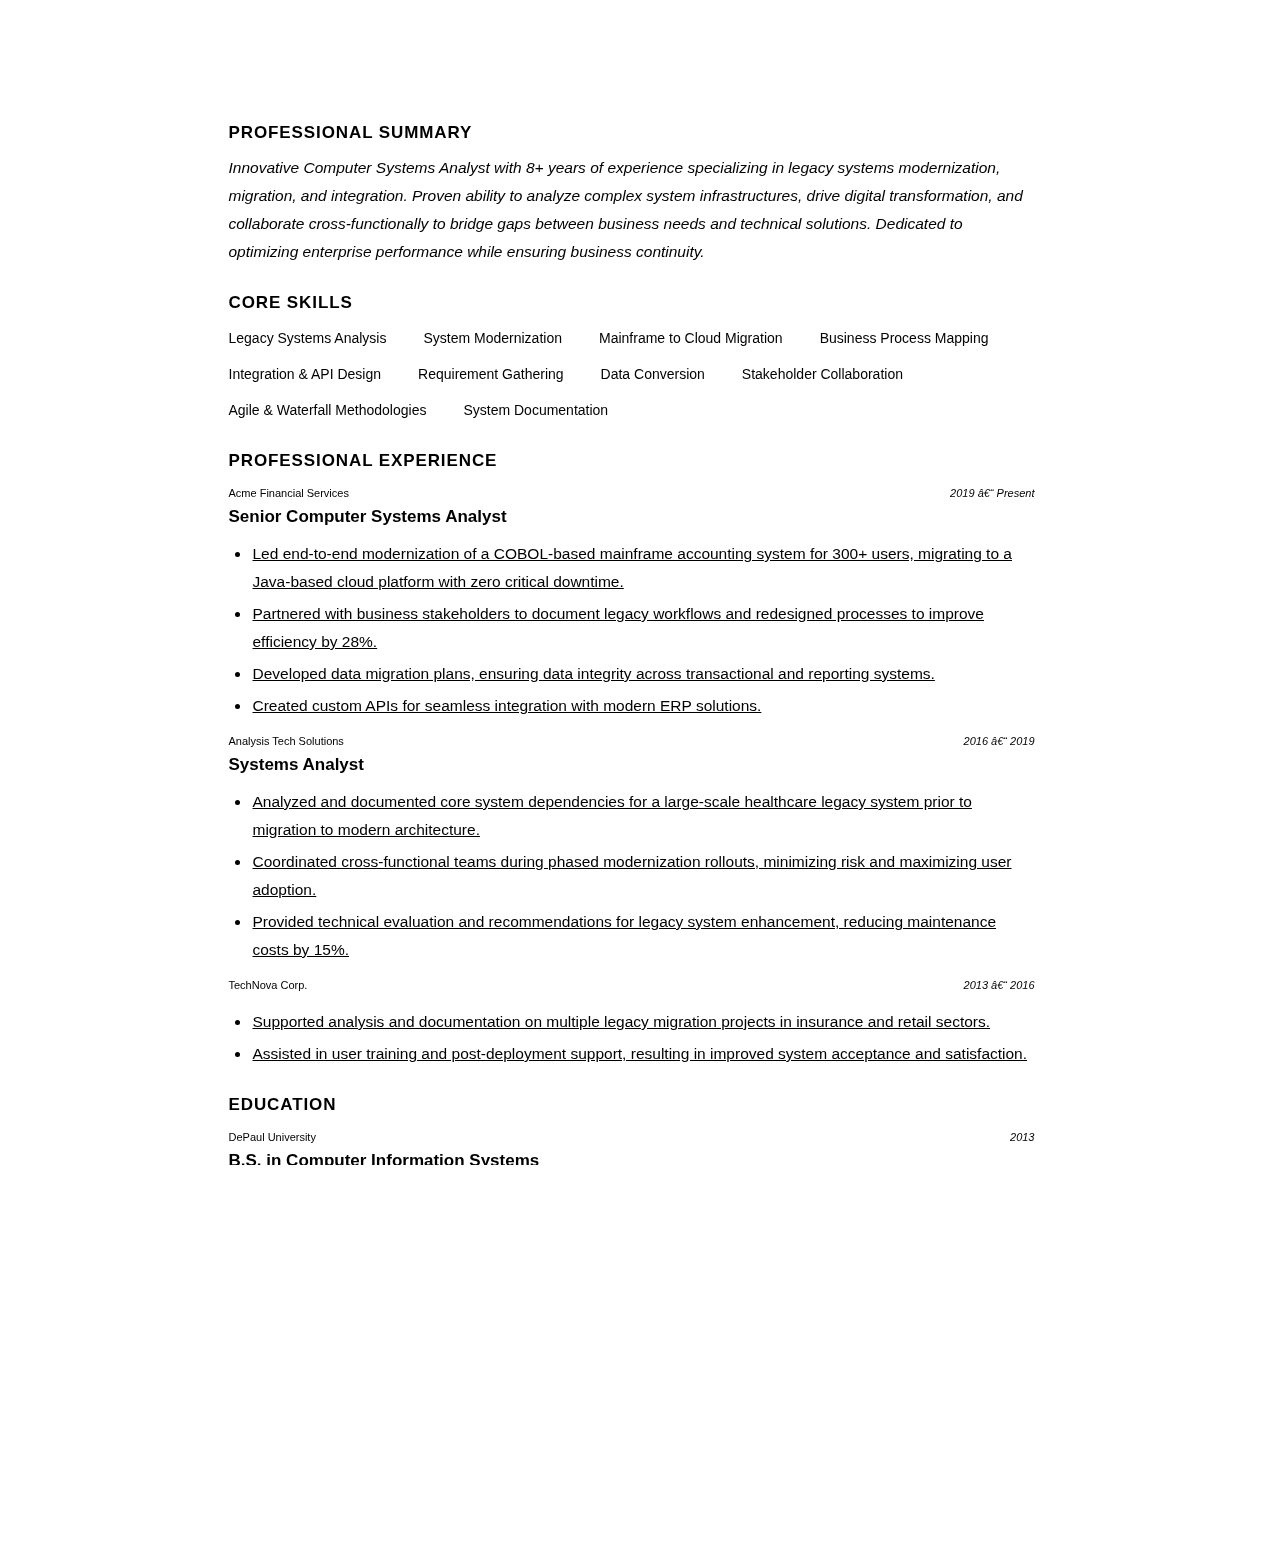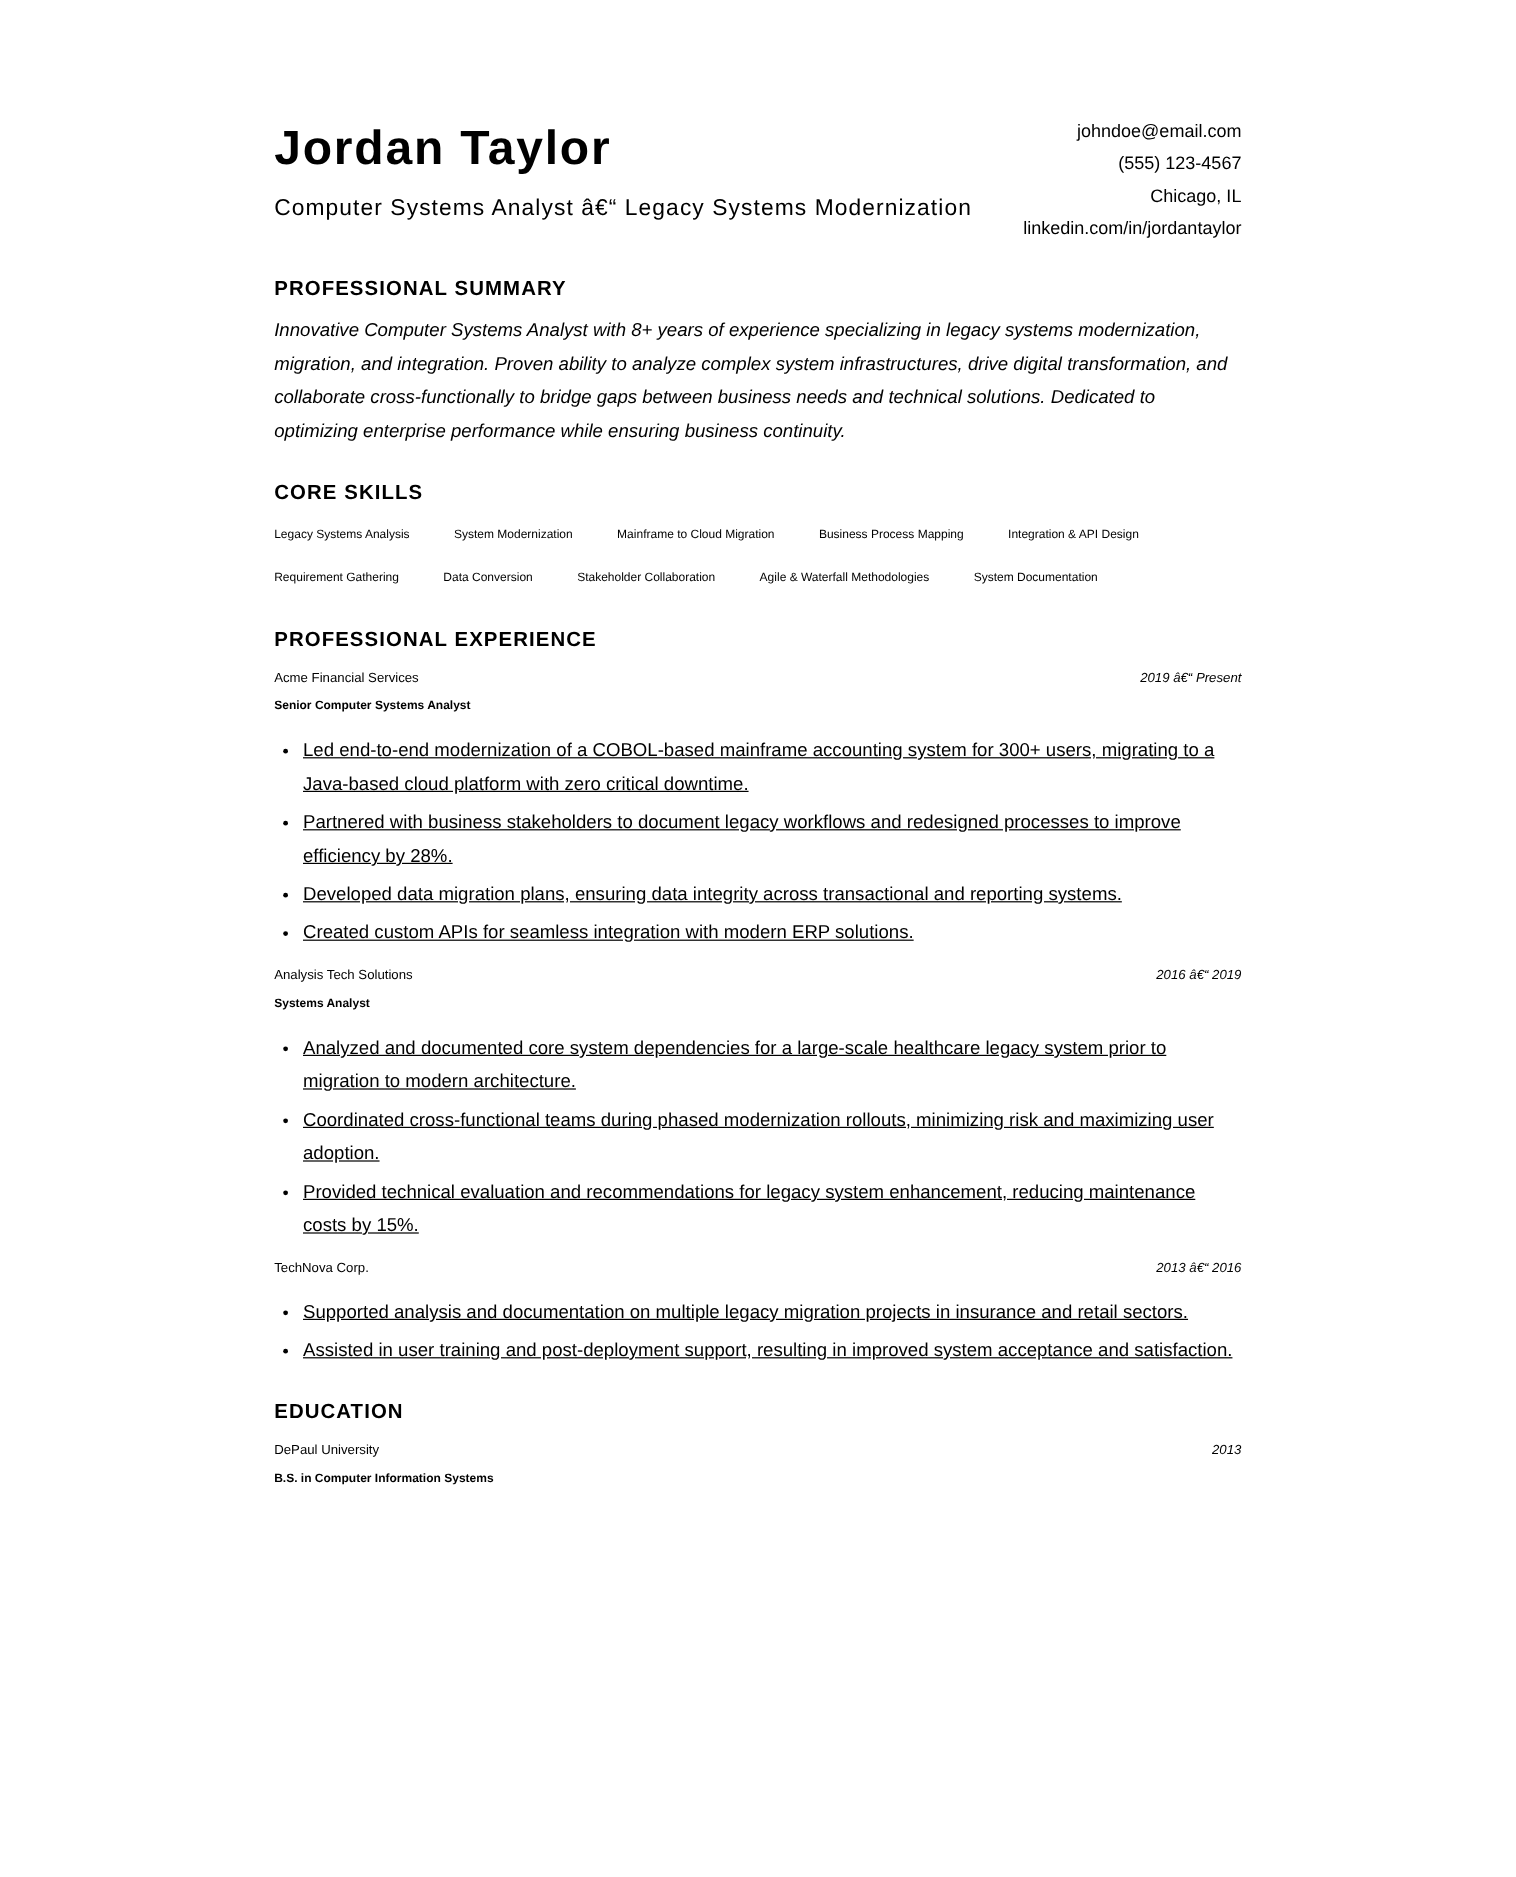--- a/index.html
+++ b/index.html
@@ -59,35 +59,35 @@
     font-size: 15.5px;
     line-height: 28px;
     margin: 0;
     font-style: italic;
   }
   .skills {
     display: flex;
     flex-wrap: wrap;
     column-gap: 37px;
     row-gap: 8px;
-    font-size: 10px;
+    font-size: 14px;
     line-height: 28px;
   }
   
   .job { margin-top: 2px; }
   .job + .job { margin-top: 10px; }
   .entry-row {
     display: flex;
     justify-content: space-between;
     font-size: 11px;
     line-height: 22px;
   }
   .dates { font-style: italic; }
   .entry-title {
-    font-size: 10px;
+    font-size: 17px;
     font-weight: 700;
     line-height: 22px;
     margin-top: 2px;
   }
   ul.bullets {
     margin: 12px 0 0 0;
     padding-left: 22px;
     font-size: 15.5px;
     line-height: 28px;
     text-decoration: underline;
@@ -98,36 +98,20 @@
   .degree-clip {
     height: 17px;
     overflow: hidden;
   }
 </style>
 </head>
 <body>
 
 <div class="page">
 
-  <header class="header">
-    <div class="header-left">
-      <h1 class="person-name">Jordan Taylor</h1>
-      <div class="person-title">Computer Systems Analyst â€“ Legacy Systems Modernization</div>
-    </div>
-    <div class="contact">
-
-        <div class="contact-line">johndoe@email.com</div>
-
-        <div class="contact-line">(555) 123-4567</div>
-
-        <div class="contact-line">Chicago, IL</div>
-
-        <div class="contact-line">linkedin.com/in/jordantaylor</div>
-      </div>
-  </header>
 
   <section>
     <h2 class="section-heading">PROFESSIONAL SUMMARY</h2>
     <p class="body-text">Innovative Computer Systems Analyst with 8+ years of experience specializing in legacy systems modernization, migration, and integration. Proven ability to analyze complex system infrastructures, drive digital transformation, and collaborate cross-functionally to bridge gaps between business needs and technical solutions. Dedicated to optimizing enterprise performance while ensuring business continuity.</p>
   </section>
 
   <section>
     <h2 class="section-heading">CORE SKILLS</h2>
     <div class="skills">
 

